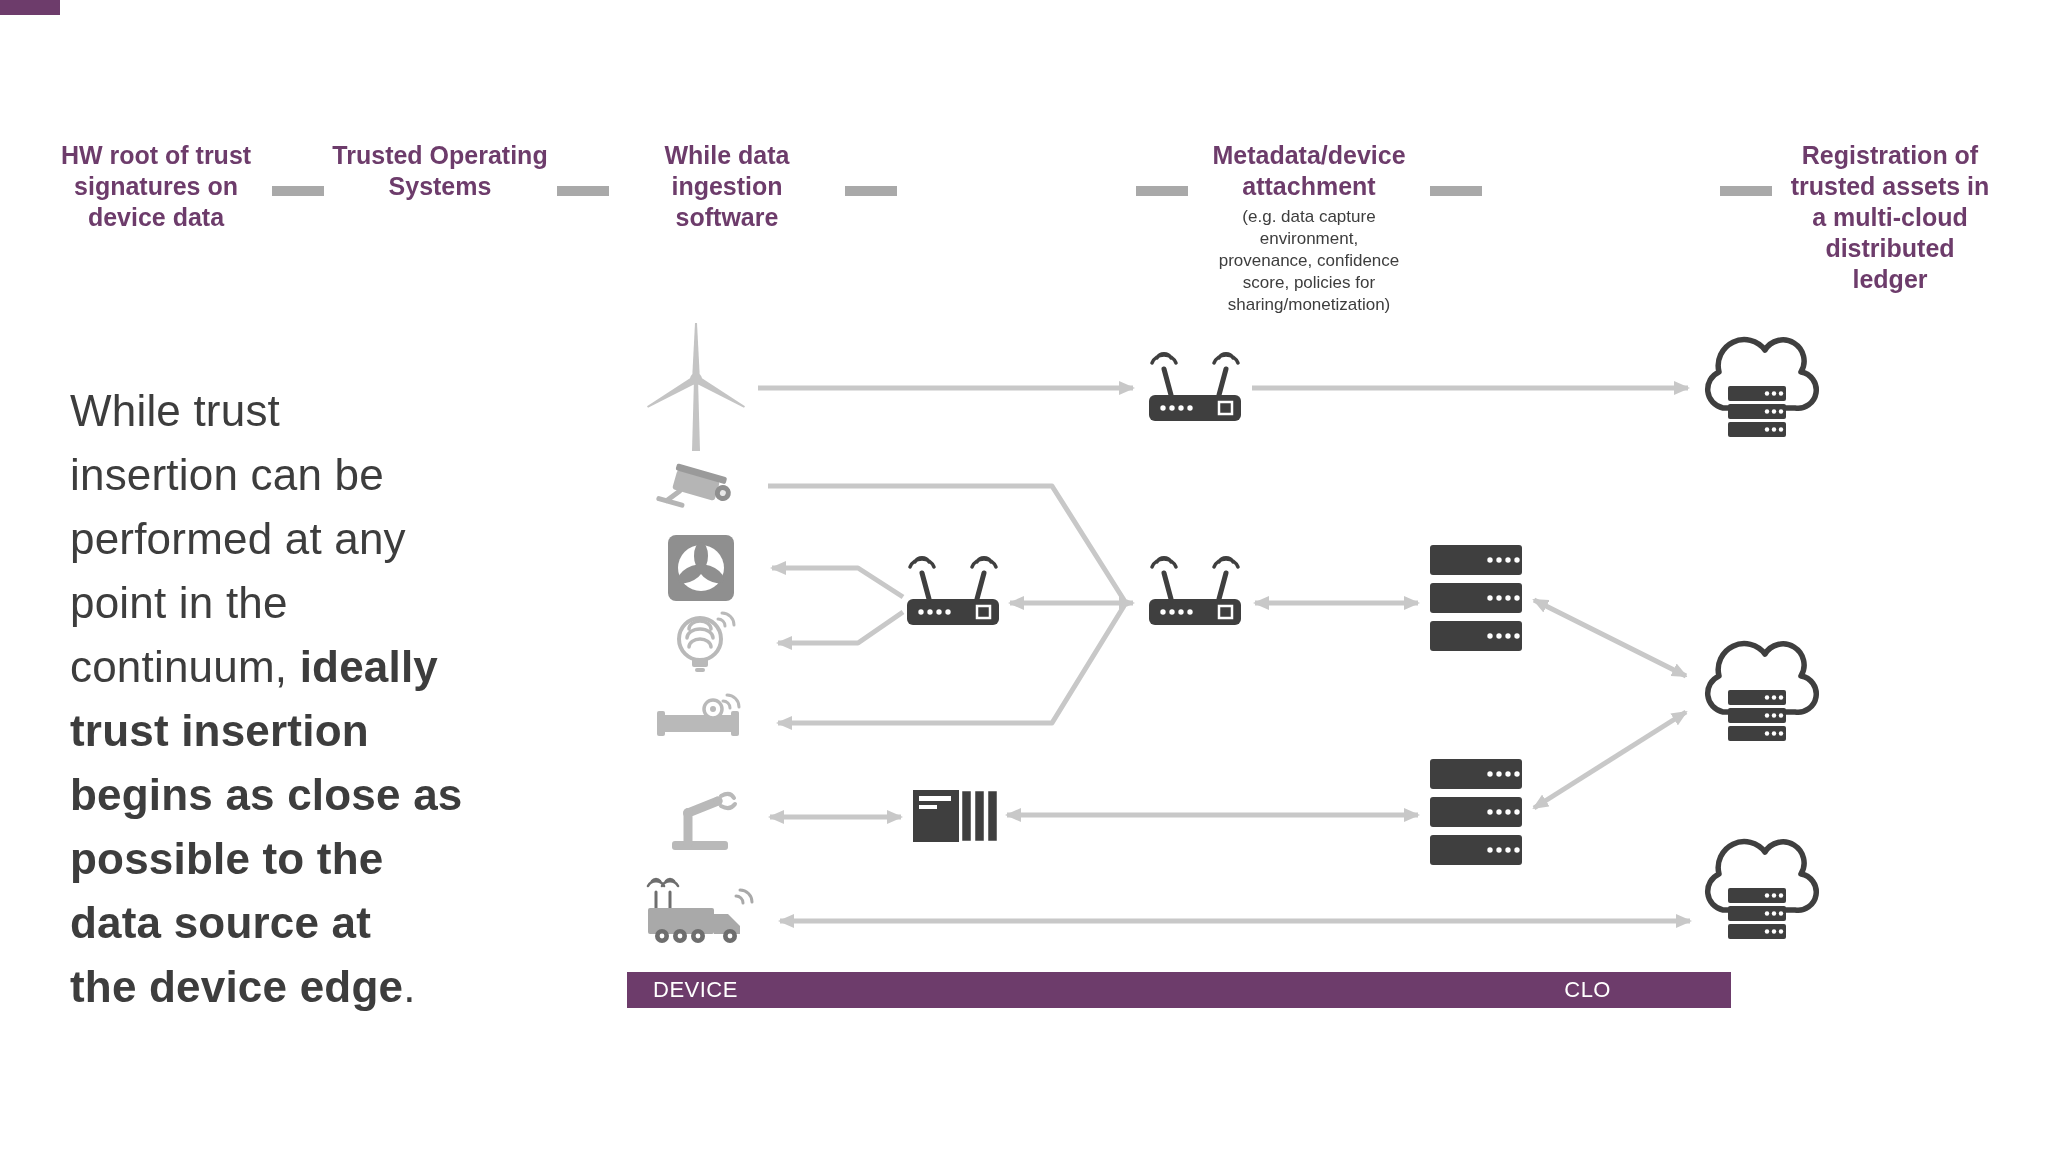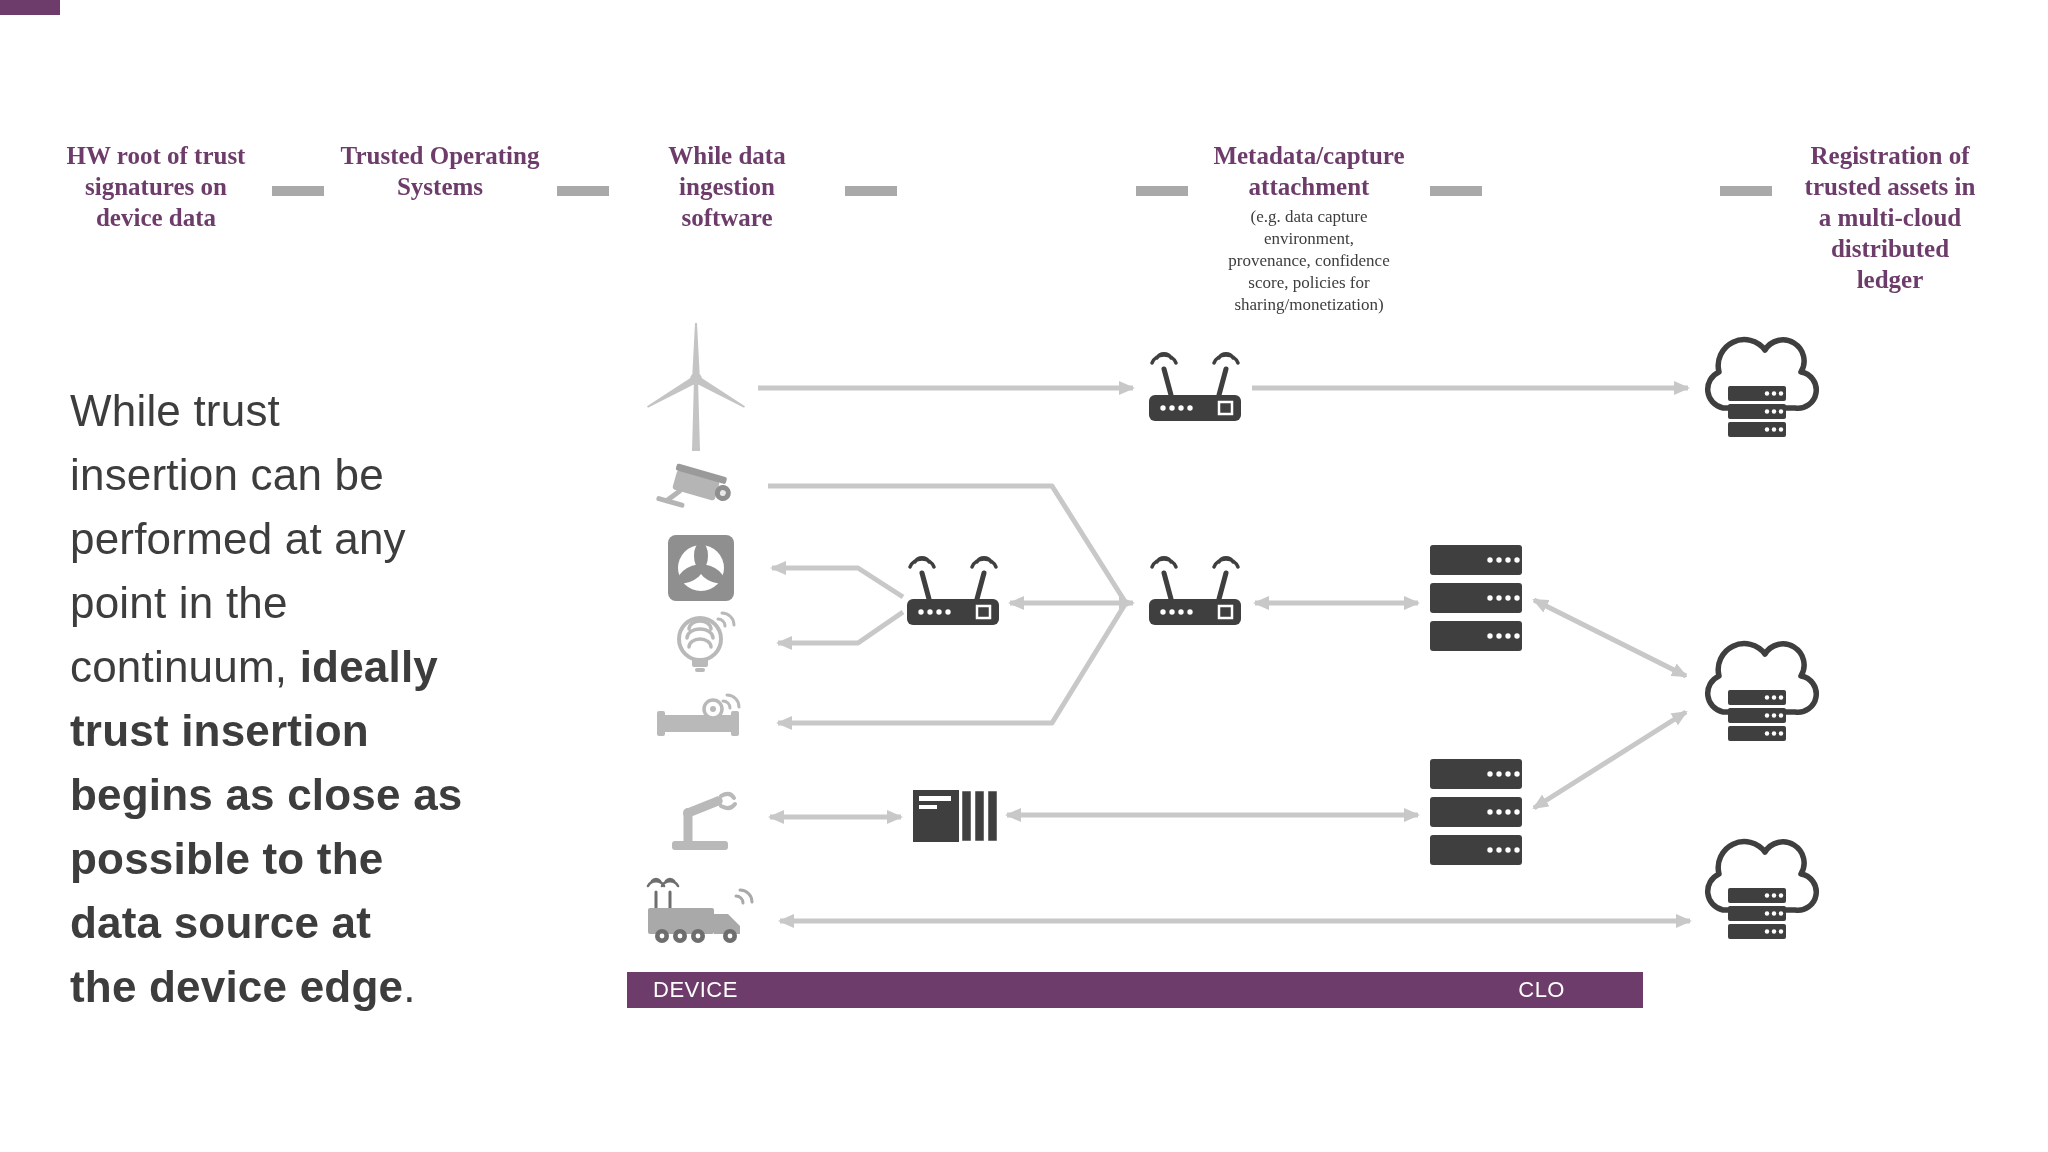--- a/index.html
+++ b/index.html
@@ -1,29 +1,29 @@
 <!DOCTYPE html>
 <html><head>
 <meta charset="utf-8">
 <style>
   html,body{margin:0;padding:0;background:#ffffff;}
   .slide{position:relative;width:2048px;height:1152px;background:#ffffff;overflow:hidden;
          font-family:"Liberation Sans", sans-serif;}
   .corner{position:absolute;left:0;top:0;width:60px;height:15px;background:#6d3c6b;}
-  .hcol{position:absolute;top:140px;text-align:center;font-family:Liberation Serif, serif;}
+  .hcol{position:absolute;top:140px;text-align:center;}
   .hlabel{color:#6d3c6b;font-weight:bold;font-size:25px;line-height:31px;white-space:pre-line;}
   .hnote{color:#3d3d3d;font-size:17px;line-height:22px;white-space:pre-line;margin-top:4px;}
   .hdash{position:absolute;top:186px;width:52px;height:10px;background:#a9a9a9;}
   .lede{position:absolute;left:70px;top:372px;width:430px;font-size:44px;line-height:64px;
         color:#3d3d3d;white-space:pre-line;letter-spacing:.2px;margin-top:7px;}
   .lede .b{font-weight:bold;}
   .diagram{position:absolute;left:0;top:0;}
-  .bar{position:absolute;left:627px;top:972px;width:1016px;height:36px;background:#6d3c6b;
+  .bar{position:absolute;left:627px;top:972px;width:1104px;height:36px;background:#6d3c6b;
        display:flex;align-items:center;justify-content:space-between;
-       padding:0 78px 0 26px;box-sizing:border-box;}
+       padding:0 120px 0 26px;box-sizing:border-box;}
   .bar span{color:#ffffff;font-size:22px;letter-spacing:.5px;}
   .arrow{stroke:#c8c8c8;stroke-width:5;fill:none;stroke-linejoin:round;}
 </style>
 </head>
 <body>
 
 <div class="slide">
 
   <div class="corner"></div>
 
@@ -39,21 +39,21 @@
   </div>
   <div class="hdash" style="left:557px"></div>
   <div class="hcol" style="left:608px;width:238px">
     <div class="hlabel">While data
 ingestion
 software</div>
   </div>
   <div class="hdash" style="left:845px"></div>
   <div class="hdash" style="left:1136px"></div>
   <div class="hcol" style="left:1180px;width:258px">
-    <div class="hlabel">Metadata/capture
+    <div class="hlabel">Metadata/device
 attachment</div>
     <div class="hnote">(e.g. data capture
 environment,
 provenance, confidence
 score, policies for
 sharing/monetization)</div>
   </div>
   <div class="hdash" style="left:1430px"></div>
   <div class="hdash" style="left:1720px"></div>
   <div class="hcol" style="left:1762px;width:256px">

